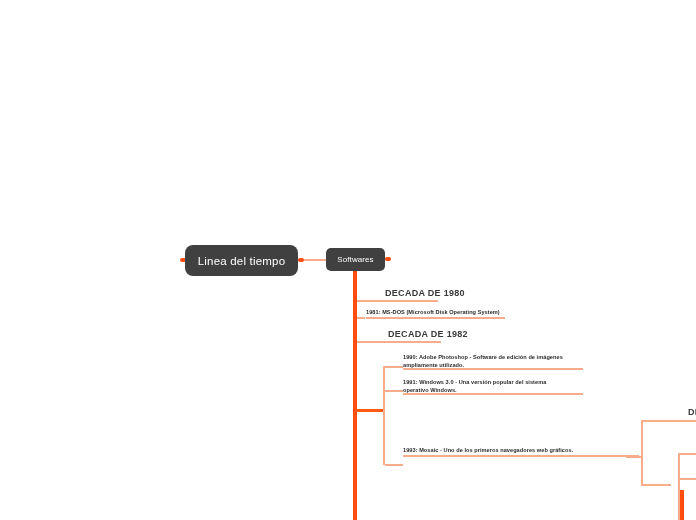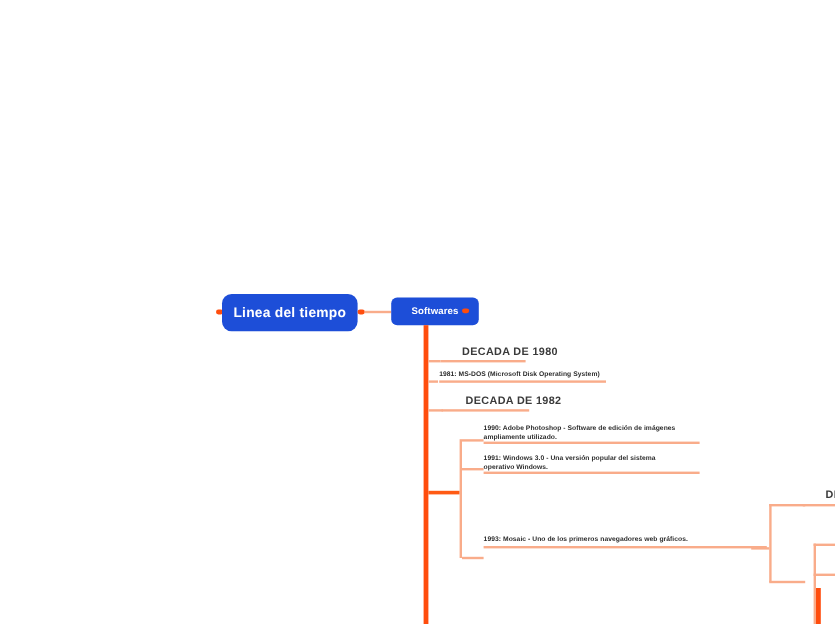--- a/index.html
+++ b/index.html
@@ -8,37 +8,37 @@
     background:#ffffff;
     font-family:"Liberation Sans", sans-serif;
     overflow:hidden;
     position:relative;
   }
   #canvas{position:absolute;left:0;top:0;width:696px;height:520px;}
 
   
   .node{
     position:absolute;
-    background:#1d4ed8;
+    background:#404040;
     color:#ffffff;
-    font-weight:bold;
+    font-weight:normal;
     display:flex;
     align-items:center;
     justify-content:center;
     box-sizing:border-box;
     border-radius:7px;
   }
   #root-node{
     left:185px;top:245px;width:113px;height:31px;
     font-size:11.5px;
     letter-spacing:.2px;
     border-radius:8px;
   }
   #softwares-node{
-    left:326px;top:248px;width:73px;height:23px;
+    left:326px;top:248px;width:59px;height:23px;
     font-size:8px;
     letter-spacing:.1px;
     border-radius:5px;
   }
   
   .nub{
     position:absolute;
     background:#FF4D0D;
     width:6px;height:4px;
     border-radius:2px;

